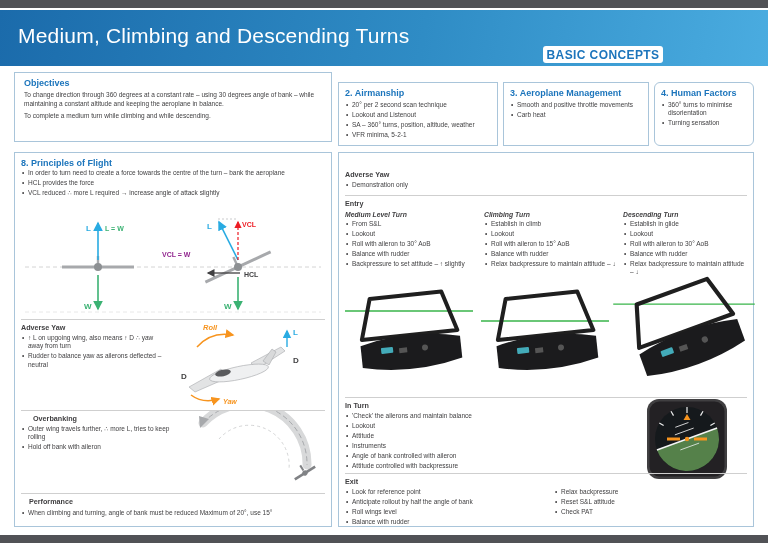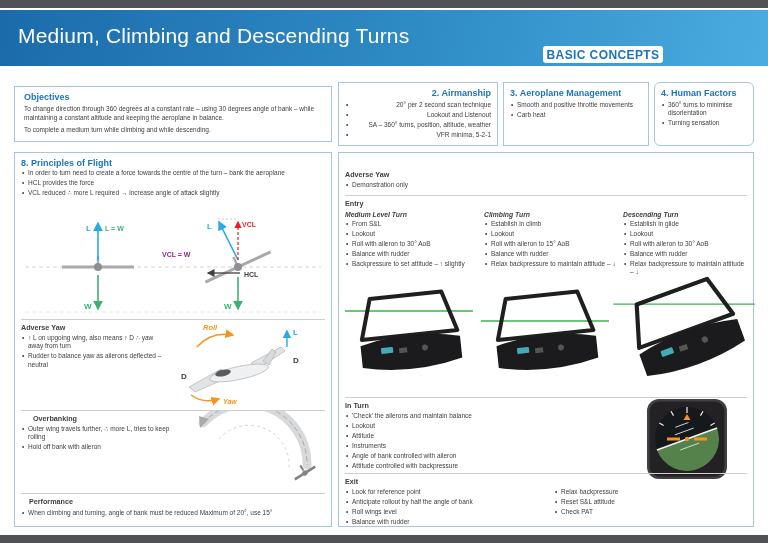--- a/index.html
+++ b/index.html
@@ -24,27 +24,27 @@
 <body>
 
 <div class="screen">
   <div class="page">
 
     <div class="banner">
       <h1>Medium, Climbing and Descending Turns</h1>
       <div class="badge">BASIC CONCEPTS</div>
     </div>
 
-    <div class="box" style="left:14px;top:78px;width:318px;height:56px;padding-left:9px;">
+    <div class="box" style="left:14px;top:64px;width:318px;height:70px;padding-left:9px;">
       <div class="box-title">Objectives</div>
       <p class="txt">To change direction through 360 degrees at a constant rate – using 30 degrees angle of bank – while maintaining a constant altitude and keeping the aeroplane in balance.</p>
       <p class="txt">To complete a medium turn while climbing and while descending.</p>
     </div>
 
-    <div class="box" style="left:338px;top:74px;width:160px;height:64px;text-align:right;">
+    <div class="box" style="left:338px;top:74px;width:160px;height:64px;">
       <div class="box-title">2. Airmanship</div>
       <ul class="bul">
         <li>20° per 2 second scan technique</li>
         <li>Lookout and Listenout</li>
         <li>SA – 360° turns, position, altitude, weather</li>
         <li>VFR minima, 5-2-1</li>
       </ul>
     </div>
 
     <div class="box" style="left:503px;top:74px;width:146px;height:64px;">

